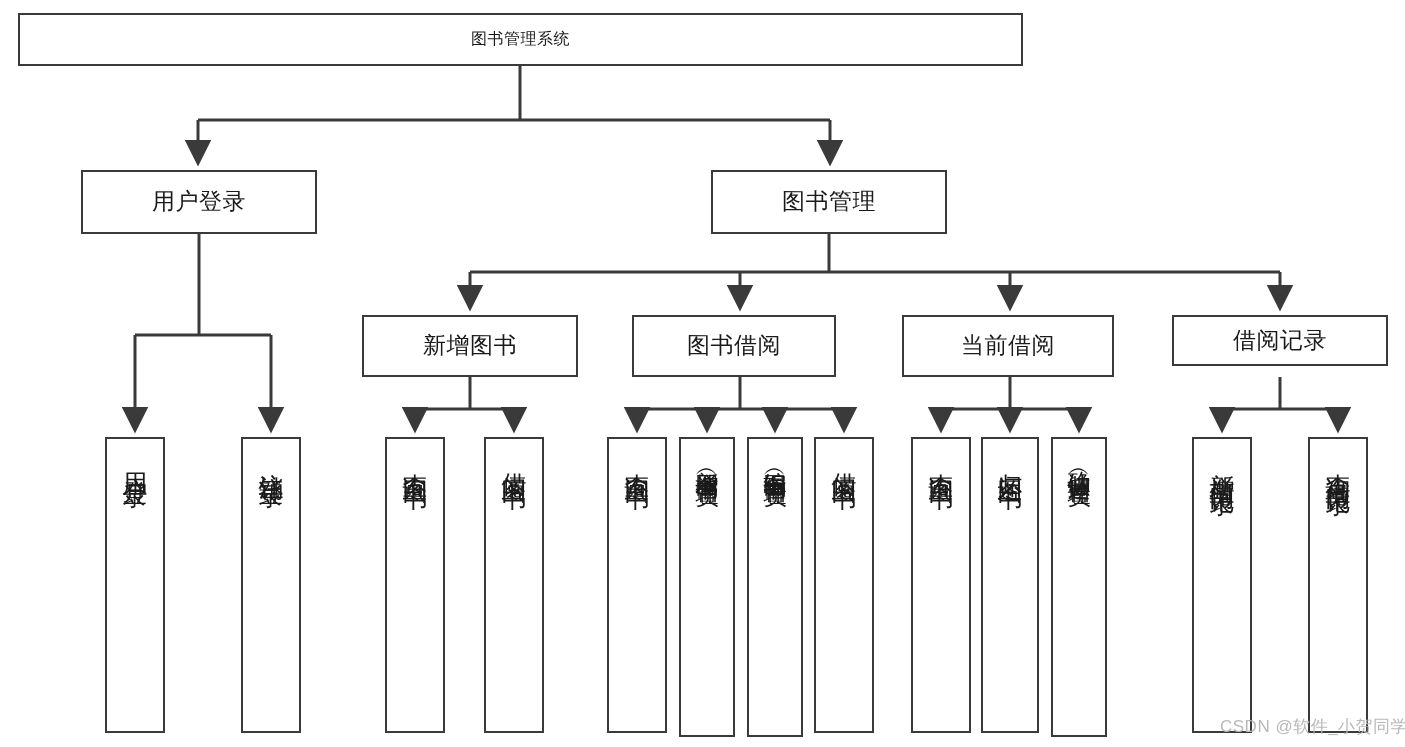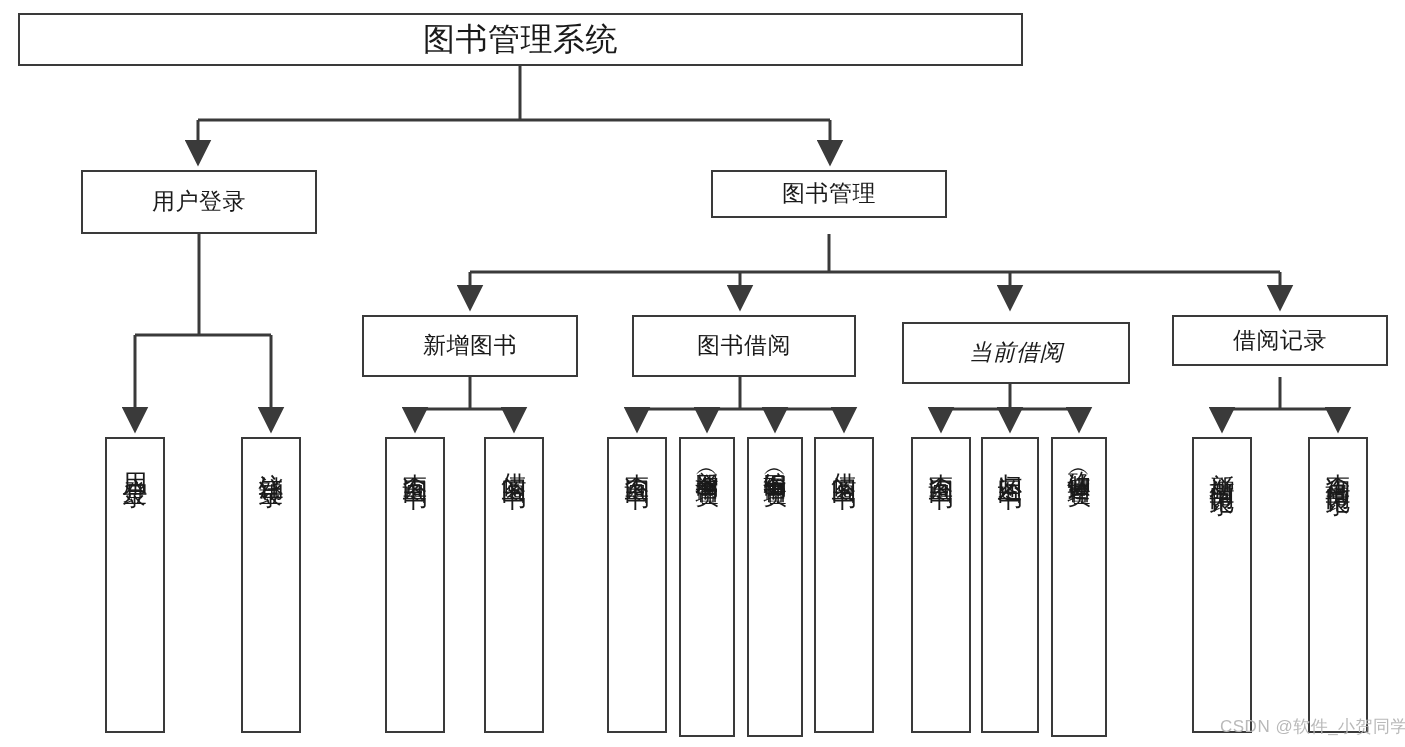--- a/index.html
+++ b/index.html
@@ -41,21 +41,21 @@
     text-align: center;
     line-height: 1.18;
     letter-spacing: 0.5px;
   }
   
   .node.h .lbl {
     font-size: 23px;
     writing-mode: horizontal-tb;
   }
   .node.root .lbl {
-    font-size: 32px;
+    font-size: 16px;
   }
   
   .node.v {
     align-items: flex-start;
     padding-top: 14px;
   }
   .node.v .lbl {
     writing-mode: vertical-rl;
     text-orientation: upright;
     font-size: 25px;
@@ -129,31 +129,31 @@
     </g>
   </svg>
 
   <div class="node h root" style="left:18px; top:13px; width:1005px; height:53px;">
     <span class="lbl">图书管理系统</span>
   </div>
 
   <div class="node h" style="left:81px; top:170px; width:236px; height:64px;">
     <span class="lbl">用户登录</span>
   </div>
-  <div class="node h" style="left:711px; top:170px; width:236px; height:48px;">
+  <div class="node h" style="left:711px; top:170px; width:236px; height:64px;">
     <span class="lbl">图书管理</span>
   </div>
 
   <div class="node h" style="left:362px; top:315px; width:216px; height:62px;">
     <span class="lbl">新增图书</span>
   </div>
-  <div class="node h" style="left:632px; top:315px; width:224px; height:62px;">
+  <div class="node h" style="left:632px; top:315px; width:204px; height:62px;">
     <span class="lbl">图书借阅</span>
   </div>
-  <div class="node h" style="left:902px; top:322px; width:228px; height:62px;font-style:italic;">
+  <div class="node h" style="left:902px; top:315px; width:212px; height:62px;">
     <span class="lbl">当前借阅</span>
   </div>
   <div class="node h" style="left:1172px; top:315px; width:216px; height:51px;">
     <span class="lbl">借阅记录</span>
   </div>
 
   <div class="node v" style="left:105px; top:437px; width:60px; height:296px;">
     <span class="lbl">用户登录</span>
   </div>
   <div class="node v" style="left:241px; top:437px; width:60px; height:296px;">

